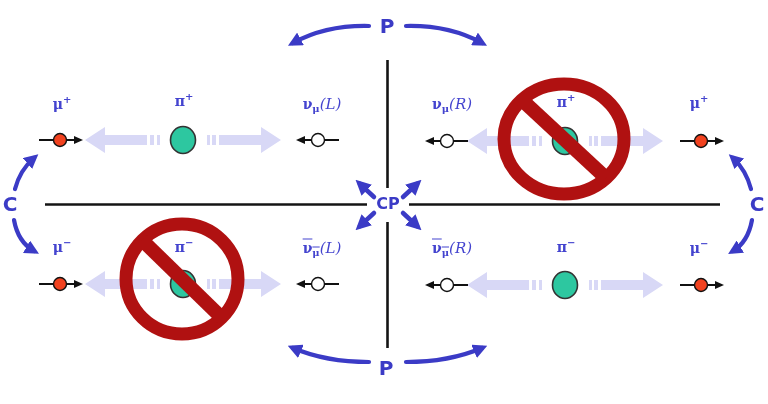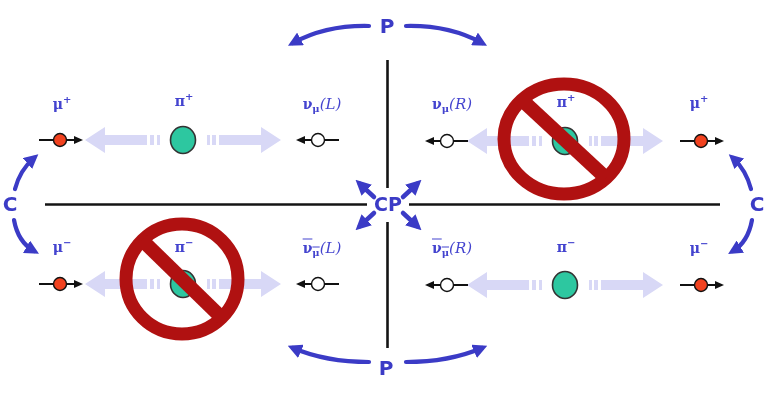--- a/index.html
+++ b/index.html
@@ -24,21 +24,21 @@
   .curve{fill:none;stroke:#3b3bc6;stroke-width:4.2;stroke-linecap:round;marker-end:url(#ah);}
   .cparrow{stroke-width:4.5;}
 
   
   .ban{fill:none;stroke:#b01111;stroke-width:13;}
   .banslash{stroke:#b01111;stroke-width:14;stroke-linecap:butt;}
 
   
   .sym{position:absolute;transform:translate(-50%,-50%);color:#3b3bc6;font-weight:bold;
        font-size:20px;line-height:1;font-family:"DejaVu Sans", sans-serif;}
-  .sym.cp{font-size:19px;}
+  .sym.cp{font-size:16px;}
   .plabel{position:absolute;transform:translate(-50%,-50%);color:#4444cf;font-weight:bold;
           font-size:14px;line-height:1;white-space:nowrap;font-family:"DejaVu Serif", serif;}
   .plabel sup{font-size:10px;line-height:0;}
   .plabel sub{font-size:10px;line-height:0;}
   .hel{font-style:italic;font-weight:normal;font-size:15px;}
   .ov{text-decoration:overline;}
 </style>
 </head>
 <body>
 

